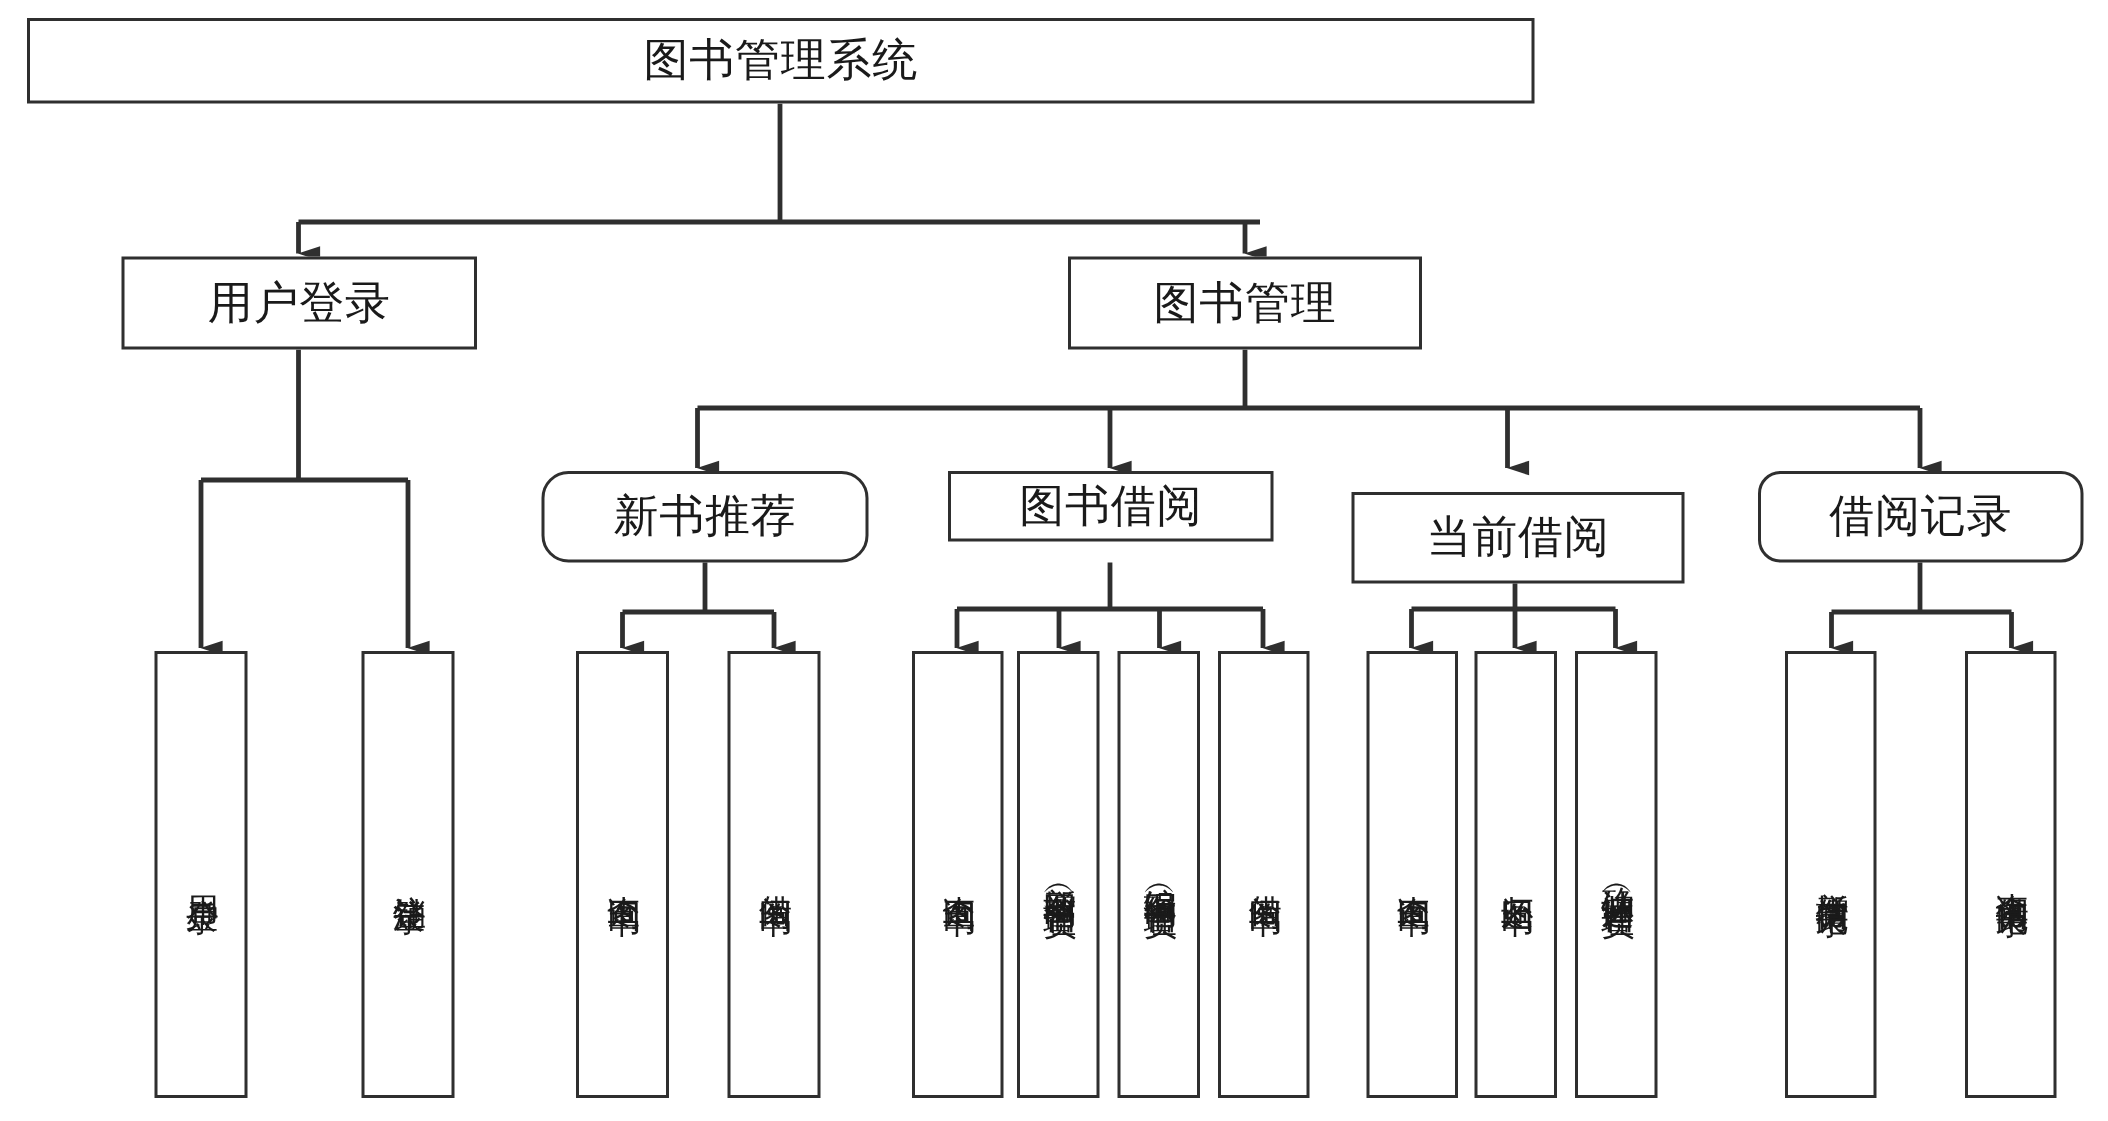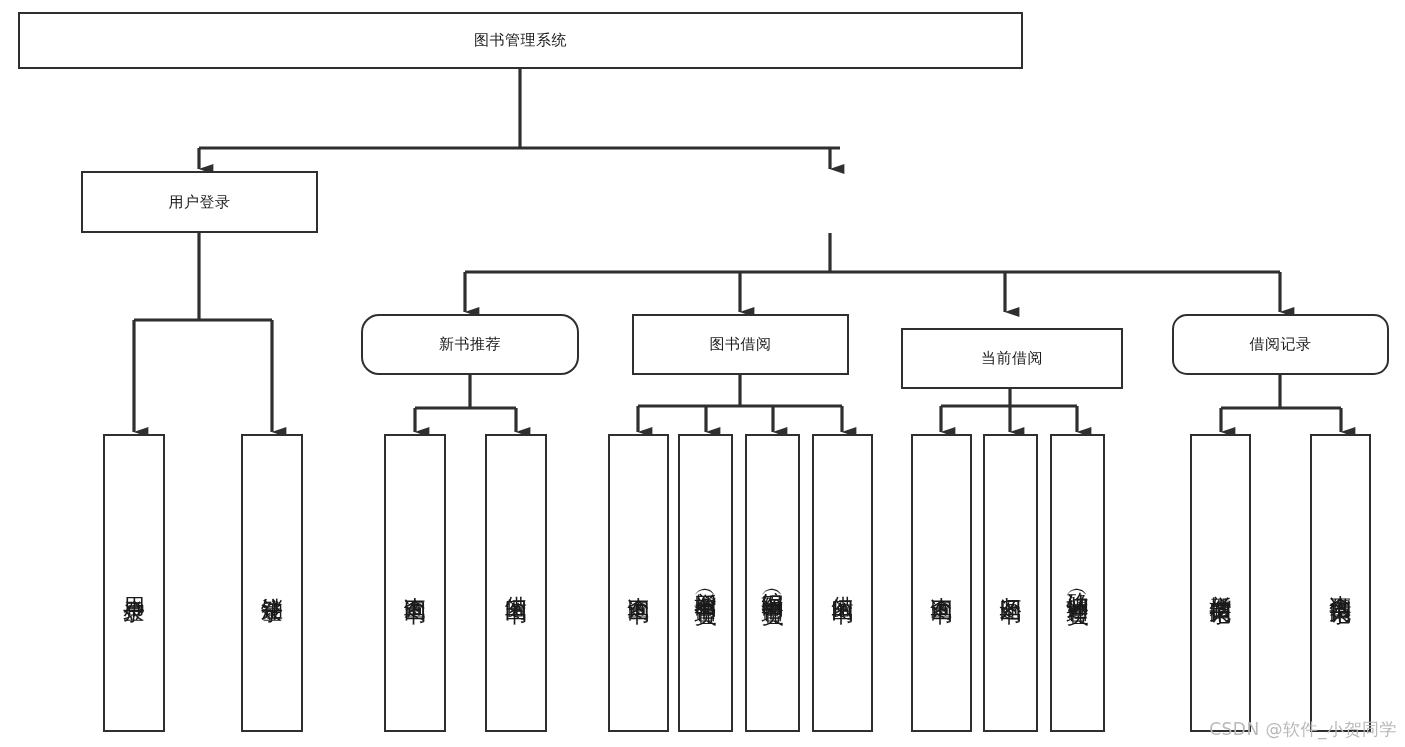--- a/index.html
+++ b/index.html
@@ -30,21 +30,21 @@
     position: absolute;
     box-sizing: border-box;
     background: #ffffff;
     border: 2.5px solid #2f2f2f;
     display: flex;
     align-items: center;
     justify-content: center;
     color: #1a1a1a;
   }
   .node-h .node-label {
-    font-size: 15px;
+    font-size: 30px;
     line-height: 1.1;
     letter-spacing: 0.5px;
     white-space: nowrap;
   }
   .node-v {
     padding: 6px 0;
     align-items: center;
     justify-content: center;
   }
   .node-v .node-label {
@@ -121,25 +121,28 @@
     </g>
   </svg>
 
   <div class="node node-h" style="left:18px; top:12px; width:1005px; height:57px;">
     <span class="node-label">图书管理系统</span>
   </div>
 
   <div class="node node-h" style="left:81px; top:171px; width:237px; height:62px;">
     <span class="node-label">用户登录</span>
   </div>
+  <div class="node node-h" style="left:712px; top:171px; width:236px; height:62px;">
+    <span class="node-label">图书管理</span>
+  </div>
 
   <div class="node node-h" style="left:361px; top:314px; width:218px; height:61px;border-radius:18px;">
     <span class="node-label">新书推荐</span>
   </div>
-  <div class="node node-h" style="left:632px; top:314px; width:217px; height:61px;">
+  <div class="node node-h" style="left:632px; top:314px; width:217px; height:47px;">
     <span class="node-label">图书借阅</span>
   </div>
   <div class="node node-h" style="left:901px; top:304px; width:222px; height:61px;margin-top:24px;">
     <span class="node-label">当前借阅</span>
   </div>
   <div class="node node-h" style="left:1172px; top:314px; width:217px; height:61px;border-radius:15px;">
     <span class="node-label">借阅记录</span>
   </div>
 
   <div class="node node-v" style="left:103px; top:434px; width:62px; height:298px;">
@@ -175,15 +178,14 @@
   <div class="node node-v" style="left:1050px; top:434px; width:55px; height:298px;">
     <span class="node-label">确认归还（管理员）</span>
   </div>
   <div class="node node-v" style="left:1190px; top:434px; width:61px; height:298px;">
     <span class="node-label">新增借阅记录</span>
   </div>
   <div class="node node-v" style="left:1310px; top:434px; width:61px; height:298px;">
     <span class="node-label">查询借阅记录</span>
   </div>
 
-  <div id="watermark">CSDN @软件_小贺同学</div>
 
 </div>
 
 </body></html>

